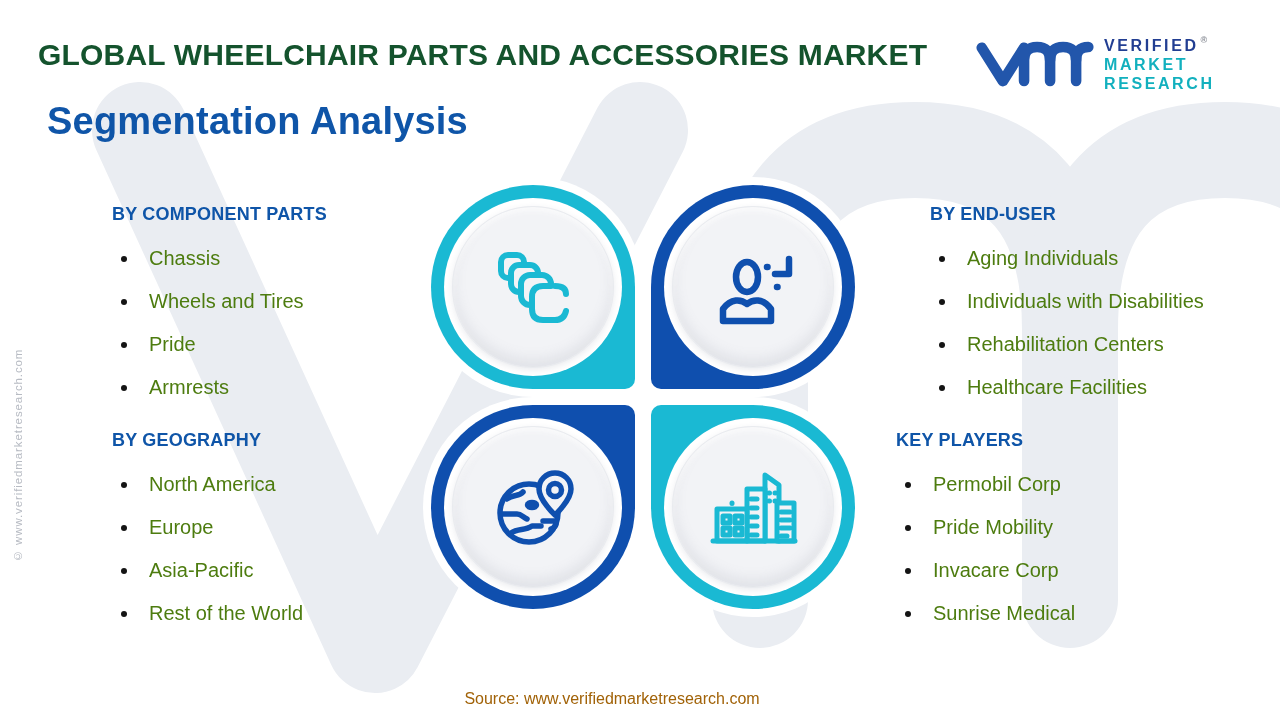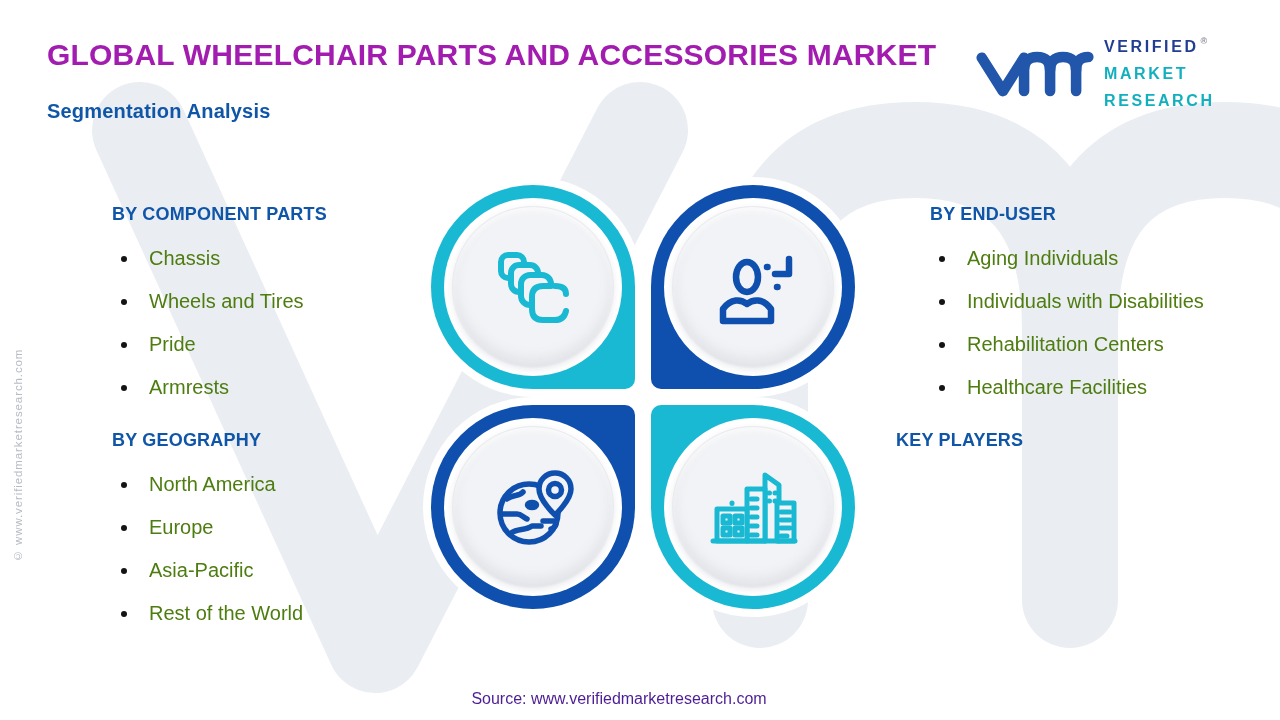--- a/index.html
+++ b/index.html
@@ -11,31 +11,31 @@
   
   .watermark{position:absolute;left:0;top:0;width:1280px;height:720px;z-index:0;}
   
   .side-credit{
     position:absolute;left:12px;top:262px;height:300px;z-index:2;
     writing-mode:vertical-rl;transform:rotate(180deg);
     font-size:11.5px;letter-spacing:.9px;color:#b7bbc3;white-space:nowrap;
   }
   
   .title-line1{
-    position:absolute;left:47px;top:38px;z-index:2;
-    font-size:30px;font-weight:700;color:#a21caf;letter-spacing:.2px;white-space:nowrap;
+    position:absolute;left:38px;top:38px;z-index:2;
+    font-size:30px;font-weight:700;color:#14532d;letter-spacing:.2px;white-space:nowrap;
   }
   .title-line2{
     position:absolute;left:47px;top:100px;z-index:2;
-    font-size:20px;font-weight:700;color:#0f55a8;letter-spacing:.2px;
+    font-size:38px;font-weight:700;color:#0f55a8;letter-spacing:.2px;
   }
   
   .logo{position:absolute;left:972px;top:33px;z-index:2;display:flex;align-items:center;}
   .logo .mark{width:122px;height:62px;flex:none;}
-  .logo .text{margin-left:10px;line-height:27px;font-weight:700;letter-spacing:2.6px;font-size:16px;white-space:nowrap;}
+  .logo .text{margin-left:10px;line-height:19px;font-weight:700;letter-spacing:2.6px;font-size:16px;white-space:nowrap;}
   .logo .l1{color:#223e92;}
   .logo .l2,.logo .l3{color:#12b0be;}
   .logo .reg{font-size:9px;color:#8b8f98;vertical-align:top;position:relative;top:-5px;letter-spacing:0;margin-left:2px;}
   
   .section{position:absolute;z-index:2;width:340px;}
   .sec-tl{left:112px;top:204px;}
   .sec-bl{left:112px;top:430px;}
   .sec-tr{left:890px;top:204px;width:380px;margin-left:40px;}
   .sec-br{left:896px;top:430px;width:380px;}
   .heading{font-size:18px;font-weight:700;color:#0f55a8;margin:0 0 12px 0;letter-spacing:.2px;white-space:nowrap;}
@@ -55,21 +55,21 @@
   .petal .white-ring{position:absolute;inset:13px;border-radius:50%;background:#ffffff;}
   .petal .inner{
     position:absolute;inset:21px;border-radius:50%;background:#f2f3f6;
     box-shadow:inset 0 -7px 14px rgba(110,120,145,.14), inset 0 3px 6px rgba(255,255,255,.95), 0 2px 6px rgba(60,70,100,.10);
     border:1px solid #e9ebef;
   }
   .petal svg.icon{position:absolute;left:50%;top:50%;width:96px;height:96px;transform:translate(-50%,-50%);}
   
   .source{
     position:absolute;left:0;top:690px;width:1224px;text-align:center;z-index:2;
-    font-size:16px;color:#4c1d95;padding-left:7px;
+    font-size:16px;color:#a16207;
   }
 </style>
 </head>
 <body>
 
 <svg class="watermark" viewBox="0 0 1280 720" aria-hidden="true">
   <g fill="none" stroke="#eaedf2" stroke-width="96" stroke-linecap="round" stroke-linejoin="round">
     <path d="M140,130 L375,645 L640,130"></path>
     <path d="M760,600 L760,330 Q760,150 915,150 Q1070,150 1070,330 L1070,600"></path>
     <path d="M1070,330 Q1070,150 1225,150 Q1380,150 1380,330 L1380,600"></path>
@@ -229,15 +229,33 @@
       </li>
     <li>
         <span class="dot"></span>
         <span>Healthcare Facilities</span>
       </li>
   </ul>
 </div>
 
 <div class="section sec-br">
   <h2 class="heading">KEY PLAYERS</h2>
+  <ul>
+    <li>
+        <span class="dot"></span>
+        <span>Permobil Corp</span>
+      </li>
+    <li>
+        <span class="dot"></span>
+        <span>Pride Mobility</span>
+      </li>
+    <li>
+        <span class="dot"></span>
+        <span>Invacare Corp</span>
+      </li>
+    <li>
+        <span class="dot"></span>
+        <span>Sunrise Medical</span>
+      </li>
+  </ul>
 </div>
 
 <div class="source">Source: www.verifiedmarketresearch.com</div>
 
 </body></html>

